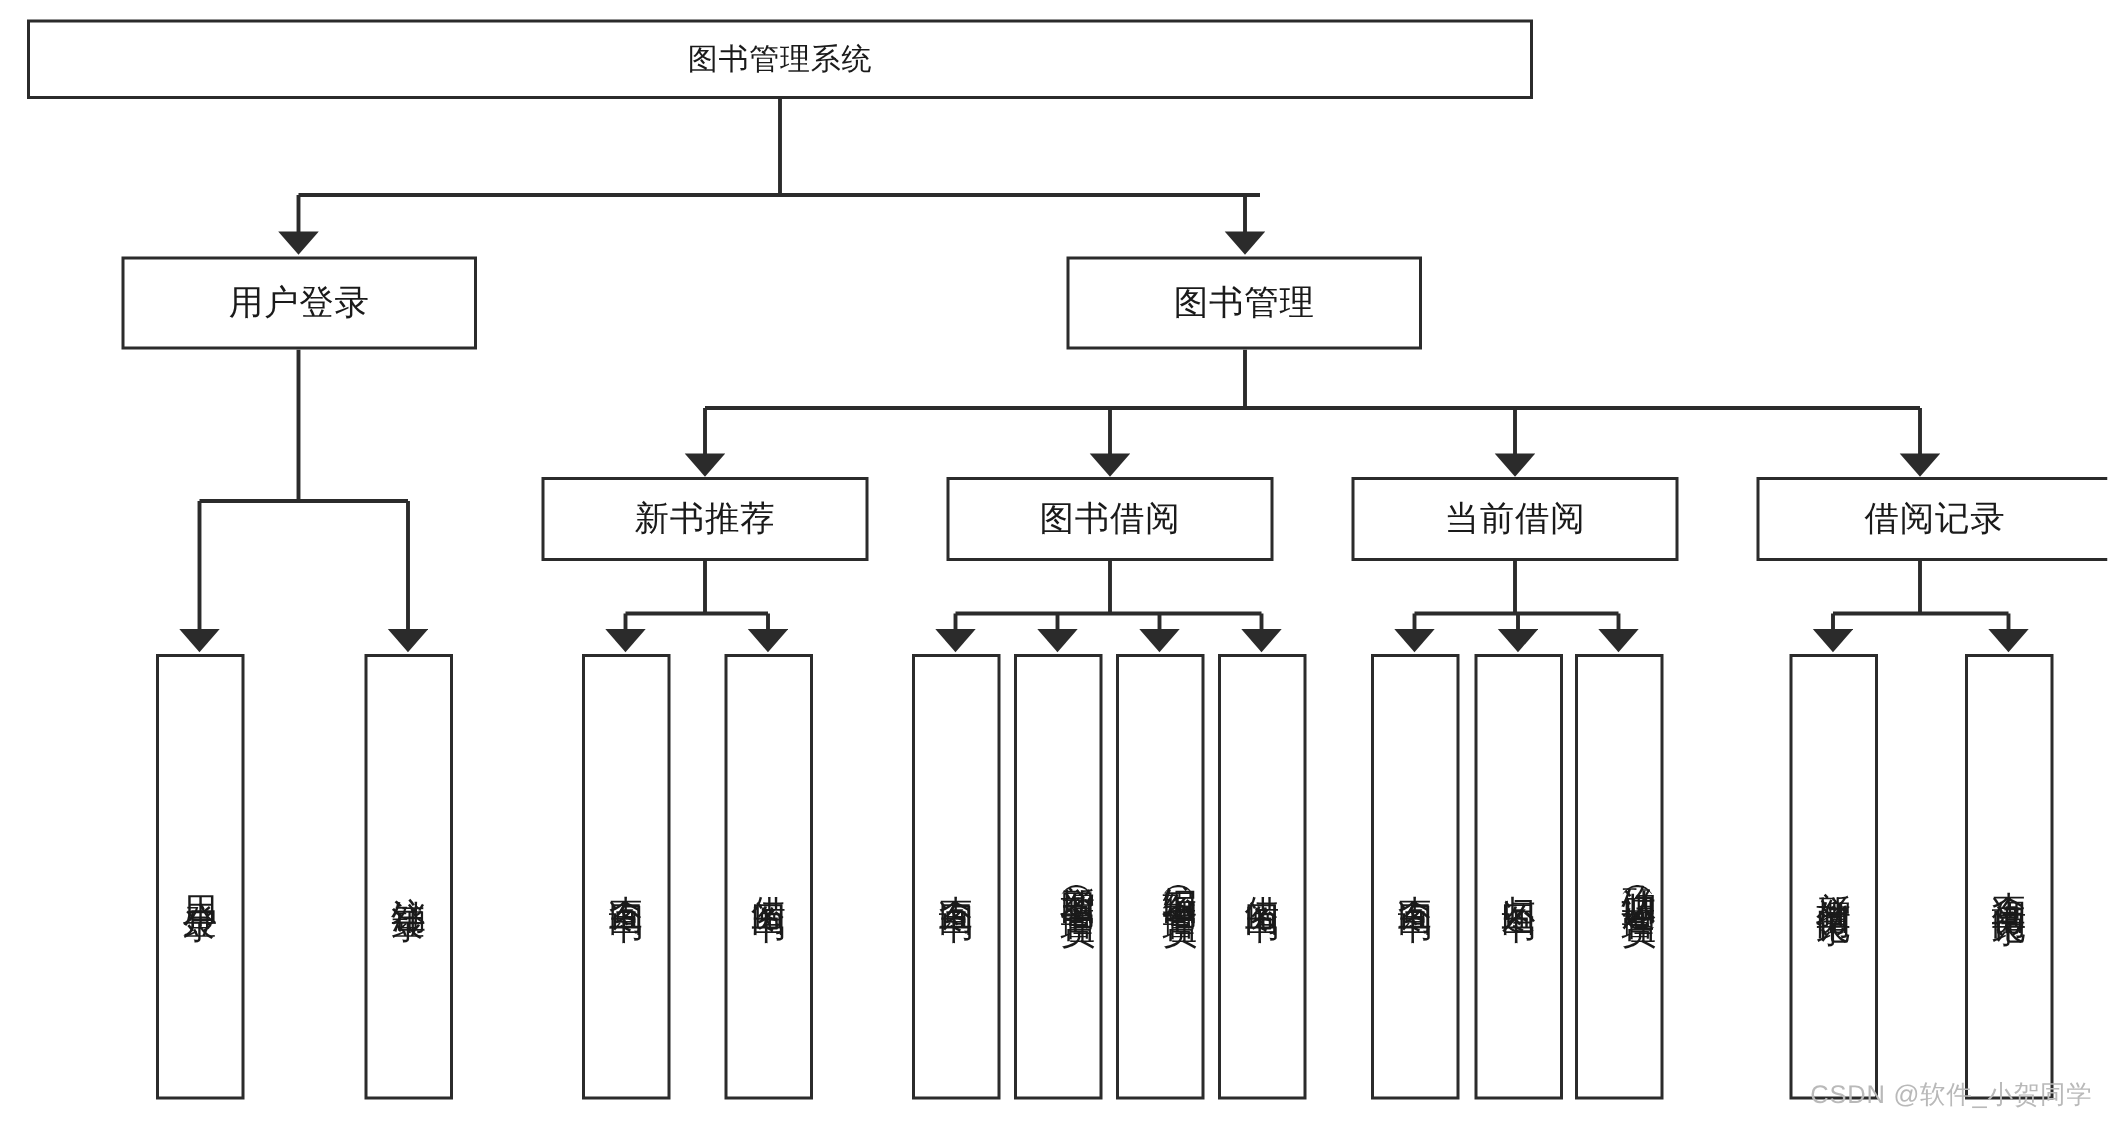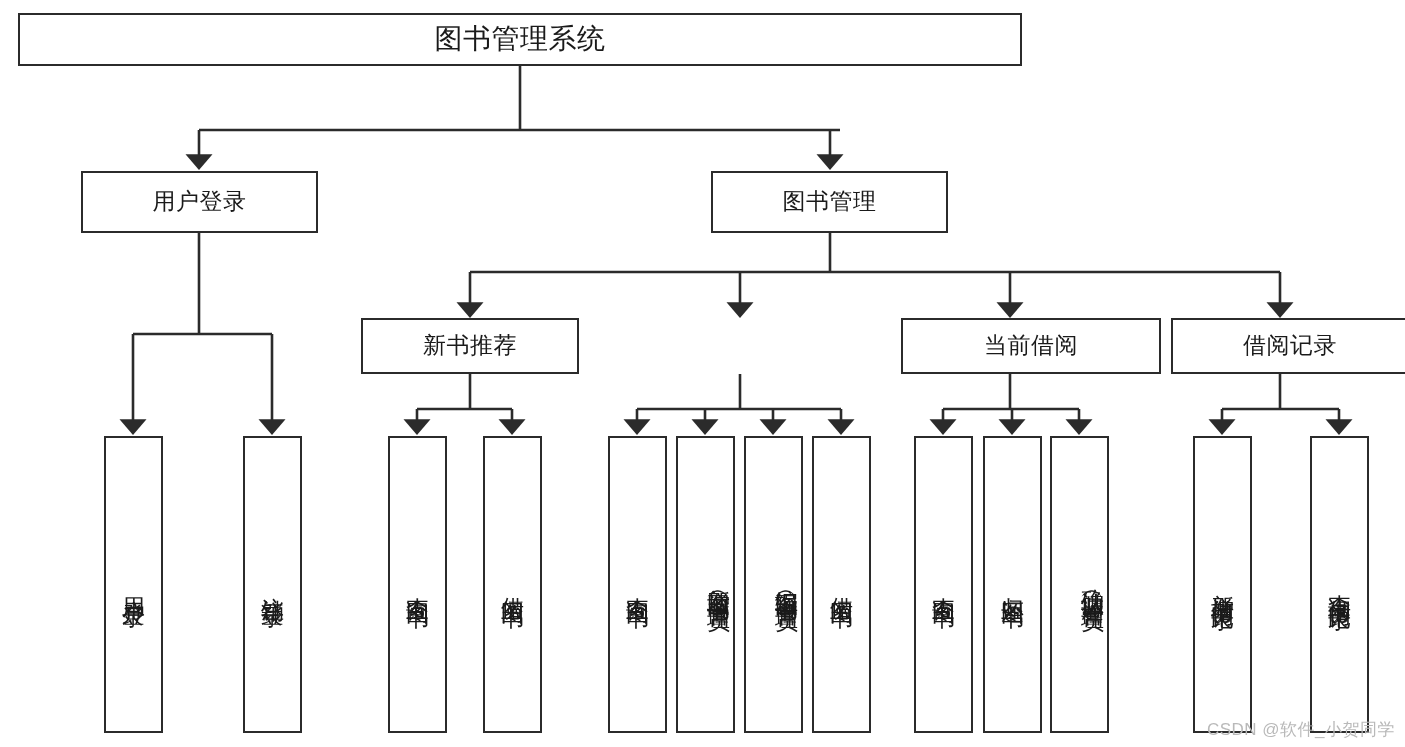--- a/index.html
+++ b/index.html
@@ -47,21 +47,21 @@
     line-height: 1.25;
     letter-spacing: 3px;
     padding: 8px 0;
     align-items: flex-start;
     justify-content: center;
   }
   .node.vert.tall {
     align-items: center;
   }
   .node.title {
-    font-size: 28px;
+    font-size: 20px;
   }
   #watermark {
     position: absolute;
     right: 10px;
     bottom: 6px;
     font-size: 17px;
     color: #b9b9b9;
     white-space: nowrap;
     letter-spacing: 0.5px;
     margin-top: 31px;
@@ -129,21 +129,24 @@
   <div class="node horiz" style="left:81px; top:171px; width:237px; height:62px;">
     <span>用户登录</span>
   </div>
   <div class="node horiz" style="left:711px; top:171px; width:237px; height:62px;">
     <span>图书管理</span>
   </div>
 
   <div class="node horiz" style="left:361px; top:318px; width:218px; height:56px;">
     <span>新书推荐</span>
   </div>
-  <div class="node horiz" style="left:901px; top:318px; width:260px; height:56px;text-align:right;">
+  <div class="node horiz" style="left:631px; top:318px; width:218px; height:56px;">
+    <span>图书借阅</span>
+  </div>
+  <div class="node horiz" style="left:901px; top:318px; width:218px; height:56px;text-align:right;">
     <span>当前借阅</span>
   </div>
   <div class="node horiz" style="left:1171px; top:318px; width:238px; height:56px;">
     <span>借阅记录</span>
   </div>
 
   <div class="node vert tall" style="left:104px; top:436px; width:59px; height:297px;">
     <span>用户登录</span>
   </div>
   <div class="node vert tall" style="left:243px; top:436px; width:59px; height:297px;">

